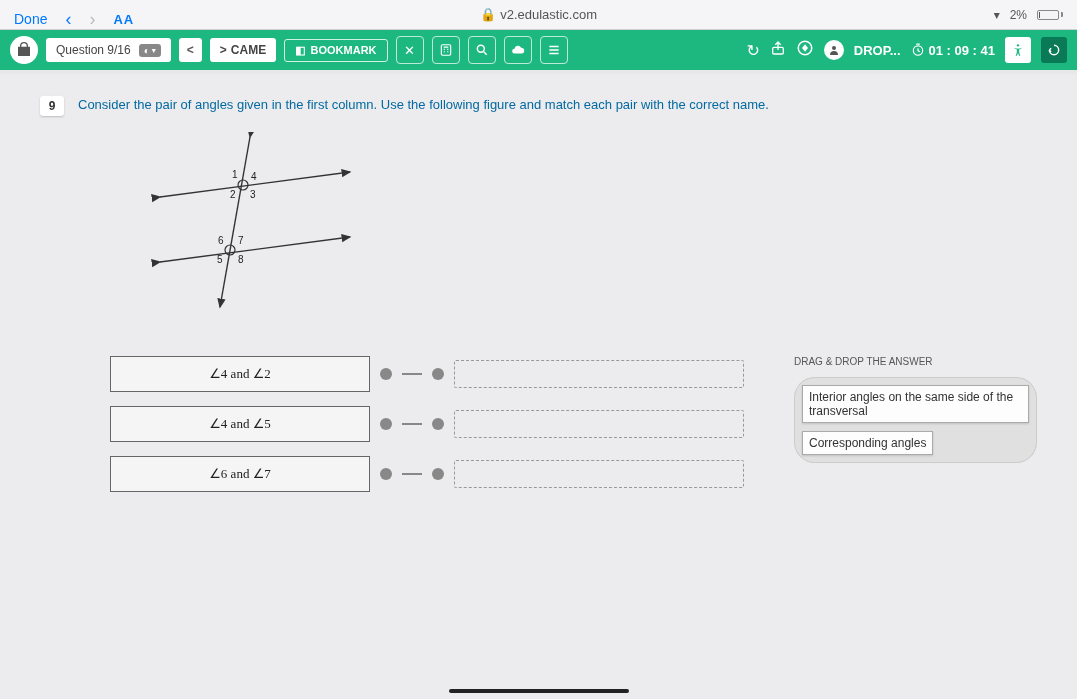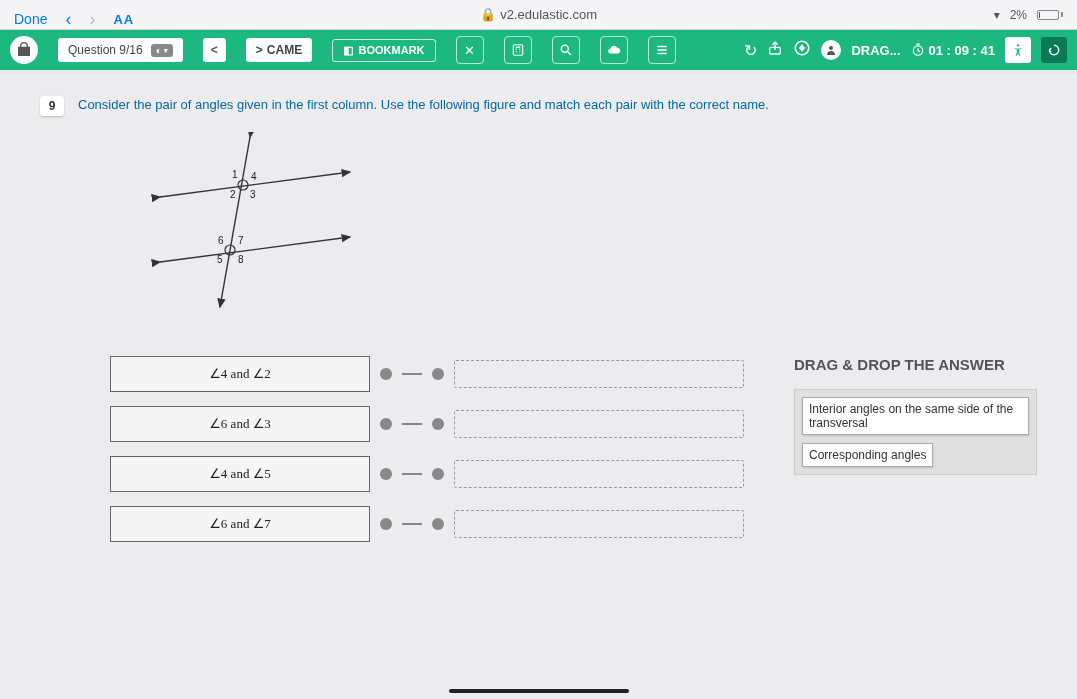--- a/index.html
+++ b/index.html
@@ -14,21 +14,21 @@
   .safari-aa { color:#0079ff; font-size:13px; font-weight:600; letter-spacing:1px;}
   .safari-center{ position:absolute; left:50%; transform:translateX(-50%); display:flex; align-items:center; gap:4px; color:#555; font-size:13px;}
   .safari-right{ margin-left:auto; display:flex; align-items:center; gap:10px; color:#555; font-size:12px;}
   .battery{ display:inline-flex; align-items:center; gap:2px;}
   .battery-body{ width:22px; height:10px; border:1px solid #888; border-radius:2px; position:relative; }
   .battery-fill{ position:absolute; left:1px; top:1px; bottom:1px; width:3%; background:#555;}
   .battery-tip{ width:2px; height:5px; background:#888; border-radius:0 1px 1px 0;}
   .dots3{ position:absolute; left:50%; top:-10px; transform:translateX(-50%); color:#888; letter-spacing:2px; font-size:12px;}
 
   
-  .app-bar { height: 40px; background: #1db87f; display:flex; align-items:center; padding:0 10px; gap:20px; color:#fff; font-size:13px; }
+  .app-bar { height: 40px; background: #1db87f; display:flex; align-items:center; padding:0 10px; gap:8px; color:#fff; font-size:13px; }
   .bag-icon{ width:28px; height:28px; background:#fff; border-radius:50%; display:flex; align-items:center; justify-content:center; color:#555; font-size:15px;}
   .q-box{ background:#fff; color:#444; border-radius:3px; padding:5px 10px; display:flex; align-items:center; gap:8px; font-size:12px;}
   .q-dd{ background:#888; color:#fff; border-radius:3px; padding:1px 5px; font-size:10px; display:flex; align-items:center; gap:2px;}
   .nav-btn{ background:#fff; color:#555; border-radius:3px; padding:5px 8px; font-size:12px; font-weight:600;}
   .next-btn{ background:#fff; color:#444; border-radius:3px; padding:5px 10px; font-size:12px; font-weight:600; display:flex; gap:4px; align-items:center;}
   .bm-btn{ border:1px solid rgba(255,255,255,.8); border-radius:3px; padding:4px 10px; font-size:11px; font-weight:600; display:flex; align-items:center; gap:5px;}
   .tool-sq{ width:28px; height:28px; border:1px solid rgba(255,255,255,.7); border-radius:4px; display:flex; align-items:center; justify-content:center; font-size:13px; color:#fff;}
   .app-right{ margin-left:auto; display:flex; align-items:center; gap:10px; font-size:13px;}
   .user-chip{ background:#fff; color:#555; border-radius:50%; width:20px; height:20px; display:flex; align-items:center; justify-content:center; font-size:12px;}
   .timer{ display:flex; align-items:center; gap:4px; font-weight:600;}
@@ -46,22 +46,22 @@
   
   .match-area{ display:flex; gap:40px; margin-top:40px; margin-left:70px; align-items:flex-start;}
   .left-col{ display:flex; flex-direction:column; gap:14px;}
   .pair-row{ display:flex; align-items:center; gap:10px;}
   .pair-box{ width:260px; height:36px; border:1.5px solid #666; background:#f5f5f5; display:flex; align-items:center; justify-content:center; font-size:13px; color:#222; font-family: "Times New Roman", serif;}
   .node{ width:12px; height:12px; background:#888; border-radius:50%;}
   .link{ width:20px; height:2px; background:#888;}
   .drop-slot{ width:290px; height:28px; border:1.5px dashed #999; border-radius:2px;}
   
   .answers-panel{ margin-left:10px; width:250px;}
-  .answers-title{ font-size:15px; color:#555; font-weight:700; margin-bottom:16px;}
-  .answers-box{ background:#e0e0e0; padding:8px; display:flex; flex-direction:column; gap:8px; box-shadow: inset 0 0 0 1px #ccc;}
+  .answers-title{ font-size:10px; color:#555; font-weight:400; margin-bottom:10px;}
+  .answers-box{ background:#e0e0e0; padding:8px; display:flex; flex-direction:column; gap:8px; box-shadow: inset 0 0 0 1px #ccc; border-radius: 21px;}
   .answer-chip{ background:#fdfdfd; border:1px solid #aaa; padding:4px 6px; font-size:12px; color:#333; box-shadow:0 1px 2px rgba(0,0,0,.15); cursor:grab; width:fit-content;}
 
   
   .side-chev{ position:absolute; top:50%; transform:translateY(-50%); width:26px; height:50px; background:#fff; display:flex; align-items:center; justify-content:center; color:#666; font-size:18px; box-shadow:0 1px 4px rgba(0,0,0,.15); border-radius:3px;}
   .side-chev.left{ left:4px;}
   .side-chev.right{ right:4px;}
 
   .home-indicator{ position:absolute; bottom:6px; left:50%; transform:translateX(-50%); width:180px; height:4px; background:#222; border-radius:3px;}
 </style>
 </head>
@@ -147,21 +147,21 @@
           <circle cx="12" cy="12" r="9"></circle>
           <path d="M12 7l4 5-4 5-4-5z" fill="#fff" stroke="none"></path>
         </svg>
     </span>
     <span class="user-chip">
       <svg width="12" height="12" viewBox="0 0 24 24" fill="#555">
           <circle cx="12" cy="8" r="4"></circle>
           <path d="M4 22a8 8 0 0116 0z"></path>
         </svg>
     </span>
-    <span style="font-weight:600">DRAG...</span>
+    <span style="font-weight:600">DROP...</span>
     <span class="timer">
       <svg width="14" height="14" viewBox="0 0 24 24" fill="none" stroke="#fff" stroke-width="2">
           <circle cx="12" cy="13" r="8"></circle>
           <path d="M12 9v4l3 2M9 2h6"></path>
         </svg>
       <span>01 : 09 : 41</span>
     </span>
     <div class="sq-white">
       <svg width="14" height="14" viewBox="0 0 24 24" fill="#1db87f">
           <circle cx="12" cy="4" r="2"></circle>
@@ -217,27 +217,20 @@
   <div class="match-area">
     <div class="left-col">
       <div class="pair-row">
         <div class="pair-box">∠4 and ∠2</div>
         <div class="node"></div>
           <div class="link"></div>
           <div class="node"></div>
         <div class="drop-slot"></div>
       </div>
       <div class="pair-row">
-        <div class="pair-box">∠6 and ∠3</div>
-        <div class="node"></div>
-          <div class="link"></div>
-          <div class="node"></div>
-        <div class="drop-slot"></div>
-      </div>
-      <div class="pair-row">
         <div class="pair-box">∠4 and ∠5</div>
         <div class="node"></div>
           <div class="link"></div>
           <div class="node"></div>
         <div class="drop-slot"></div>
       </div>
       <div class="pair-row">
         <div class="pair-box">∠6 and ∠7</div>
         <div class="node"></div>
           <div class="link"></div>

